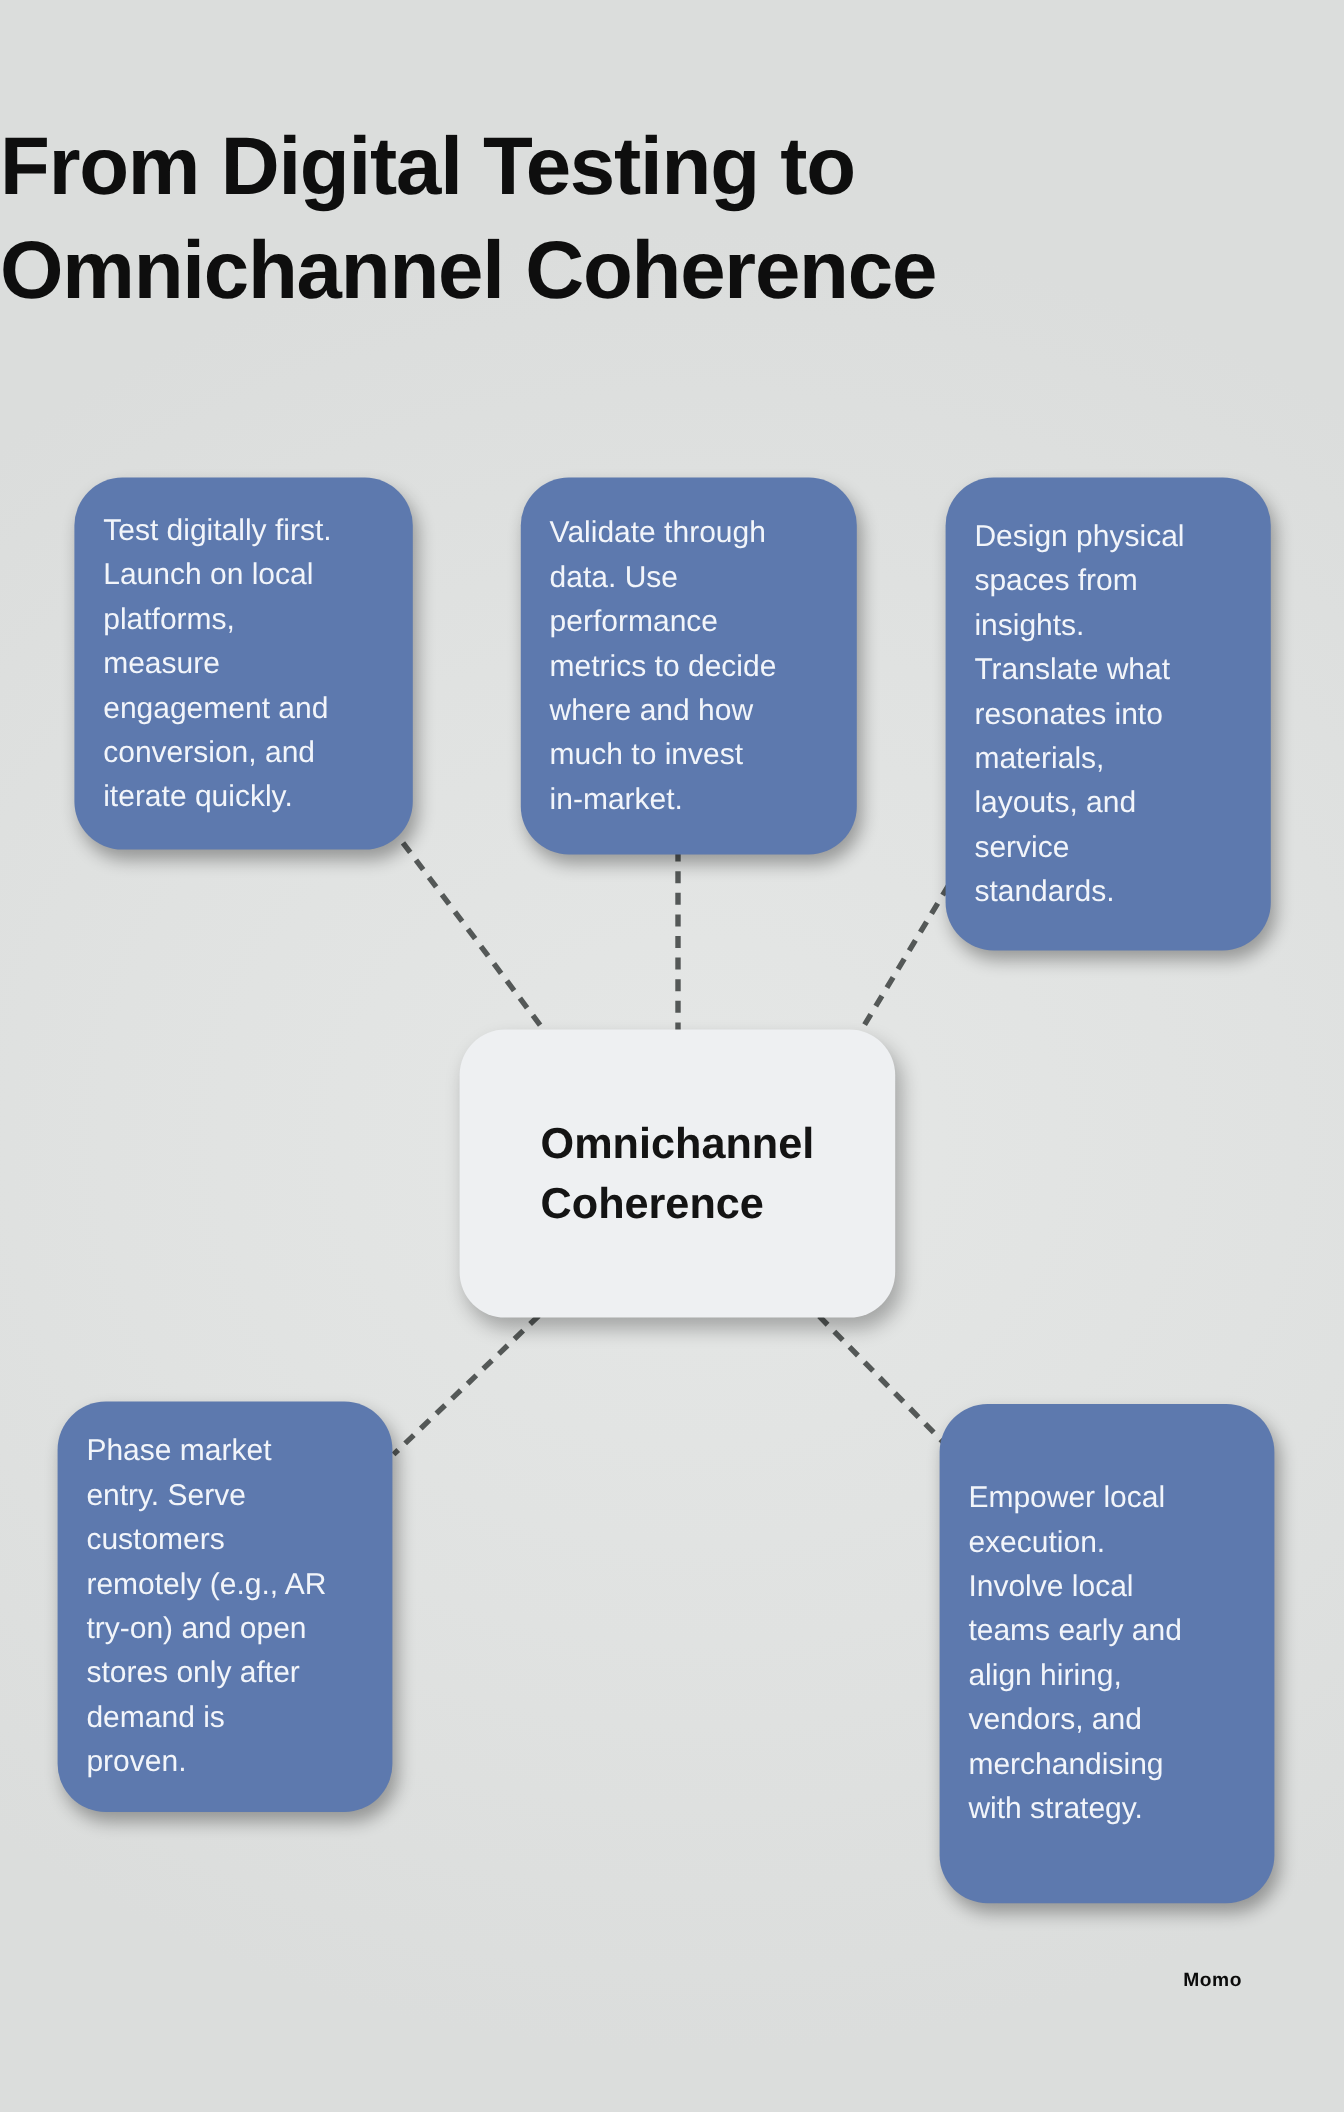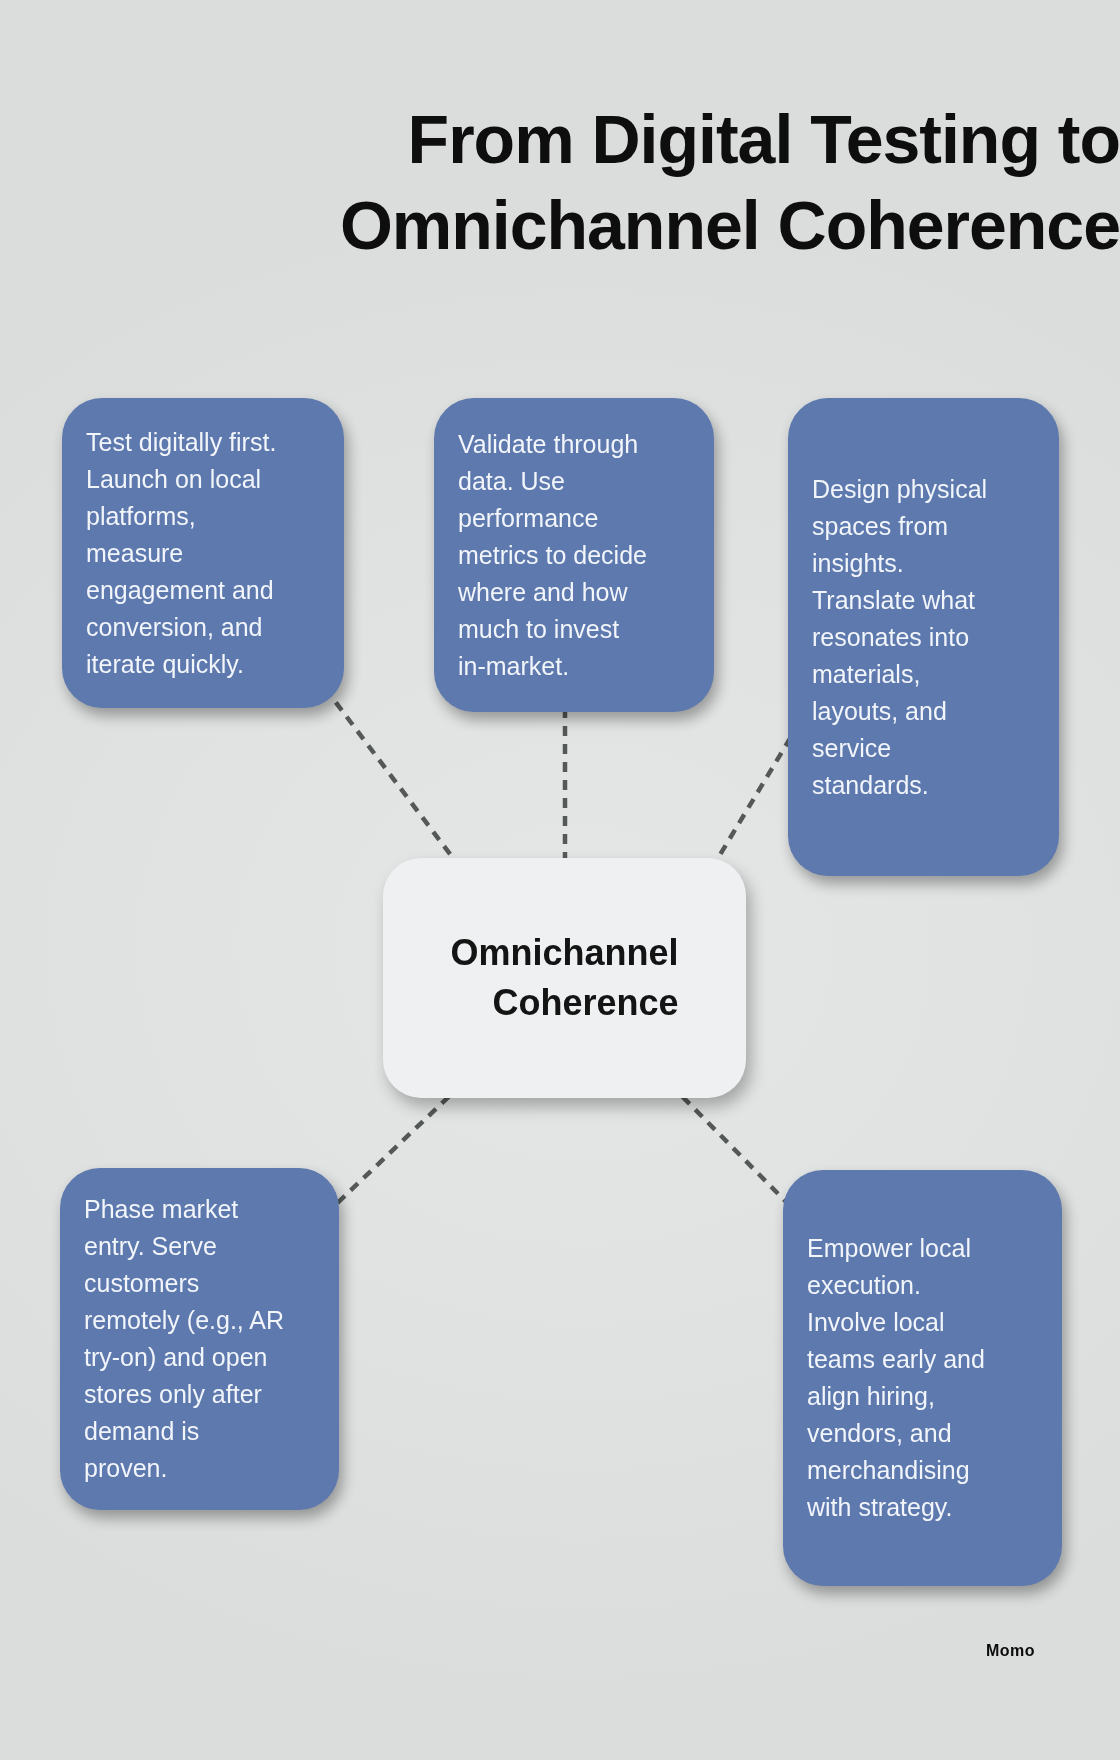--- a/index.html
+++ b/index.html
@@ -14,21 +14,21 @@
     width: 1120px;
     height: 1760px;
     overflow: hidden;
     background: radial-gradient(ellipse 900px 760px at 52% 54%, #e5e7e6 0%, #e0e2e1 55%, #dbdddc 100%);
   }
   .title {
     position: absolute;
     top: 96px;
     left: 0;
     width: 1120px;
-    text-align: right;
+    text-align: left;
     color: #0e0e0e;
     font-size: 68px;
     line-height: 86px;
     font-weight: 700;
     letter-spacing: -1px;
     z-index: 2;
   }
   .connectors {
     position: absolute;
     top: 0;
@@ -54,43 +54,43 @@
   }
   .node p {
     margin: 0;
     font-size: 25px;
     line-height: 37px;
     white-space: pre-line;
     font-weight: 400;
   }
   .node-1 { left: 62px;  top: 398px; width: 282px; height: 310px; }
   .node-2 { left: 434px; top: 398px; width: 280px; height: 314px; }
-  .node-3 { left: 788px; top: 398px; width: 271px; height: 478px; }
-  .node-4 { left: 60px;  top: 1168px; width: 279px; height: 342px; }
+  .node-3 { left: 788px; top: 398px; width: 271px; height: 394px; }
+  .node-4 { left: 48px;  top: 1168px; width: 279px; height: 342px; }
   .node-5 { left: 783px; top: 1170px; width: 279px; height: 416px; }
   .center-node {
     position: absolute;
     left: 383px;
     top: 858px;
     width: 363px;
     height: 240px;
     background: #eef0f2;
     border-radius: 38px;
     box-shadow: 5px 9px 16px rgba(0, 0, 0, 0.28);
     display: flex;
     align-items: center;
     justify-content: center;
     z-index: 3;
   }
   .center-node .label {
     color: #141414;
     font-size: 36px;
     line-height: 50px;
     font-weight: 700;
-    text-align: right;
+    text-align: left;
     white-space: pre-line;
   }
   .brand {
     position: absolute;
     left: 986px;
     top: 1642px;
     color: #0b0b0b;
     font-size: 16px;
     font-weight: 800;
     letter-spacing: 0.5px;

